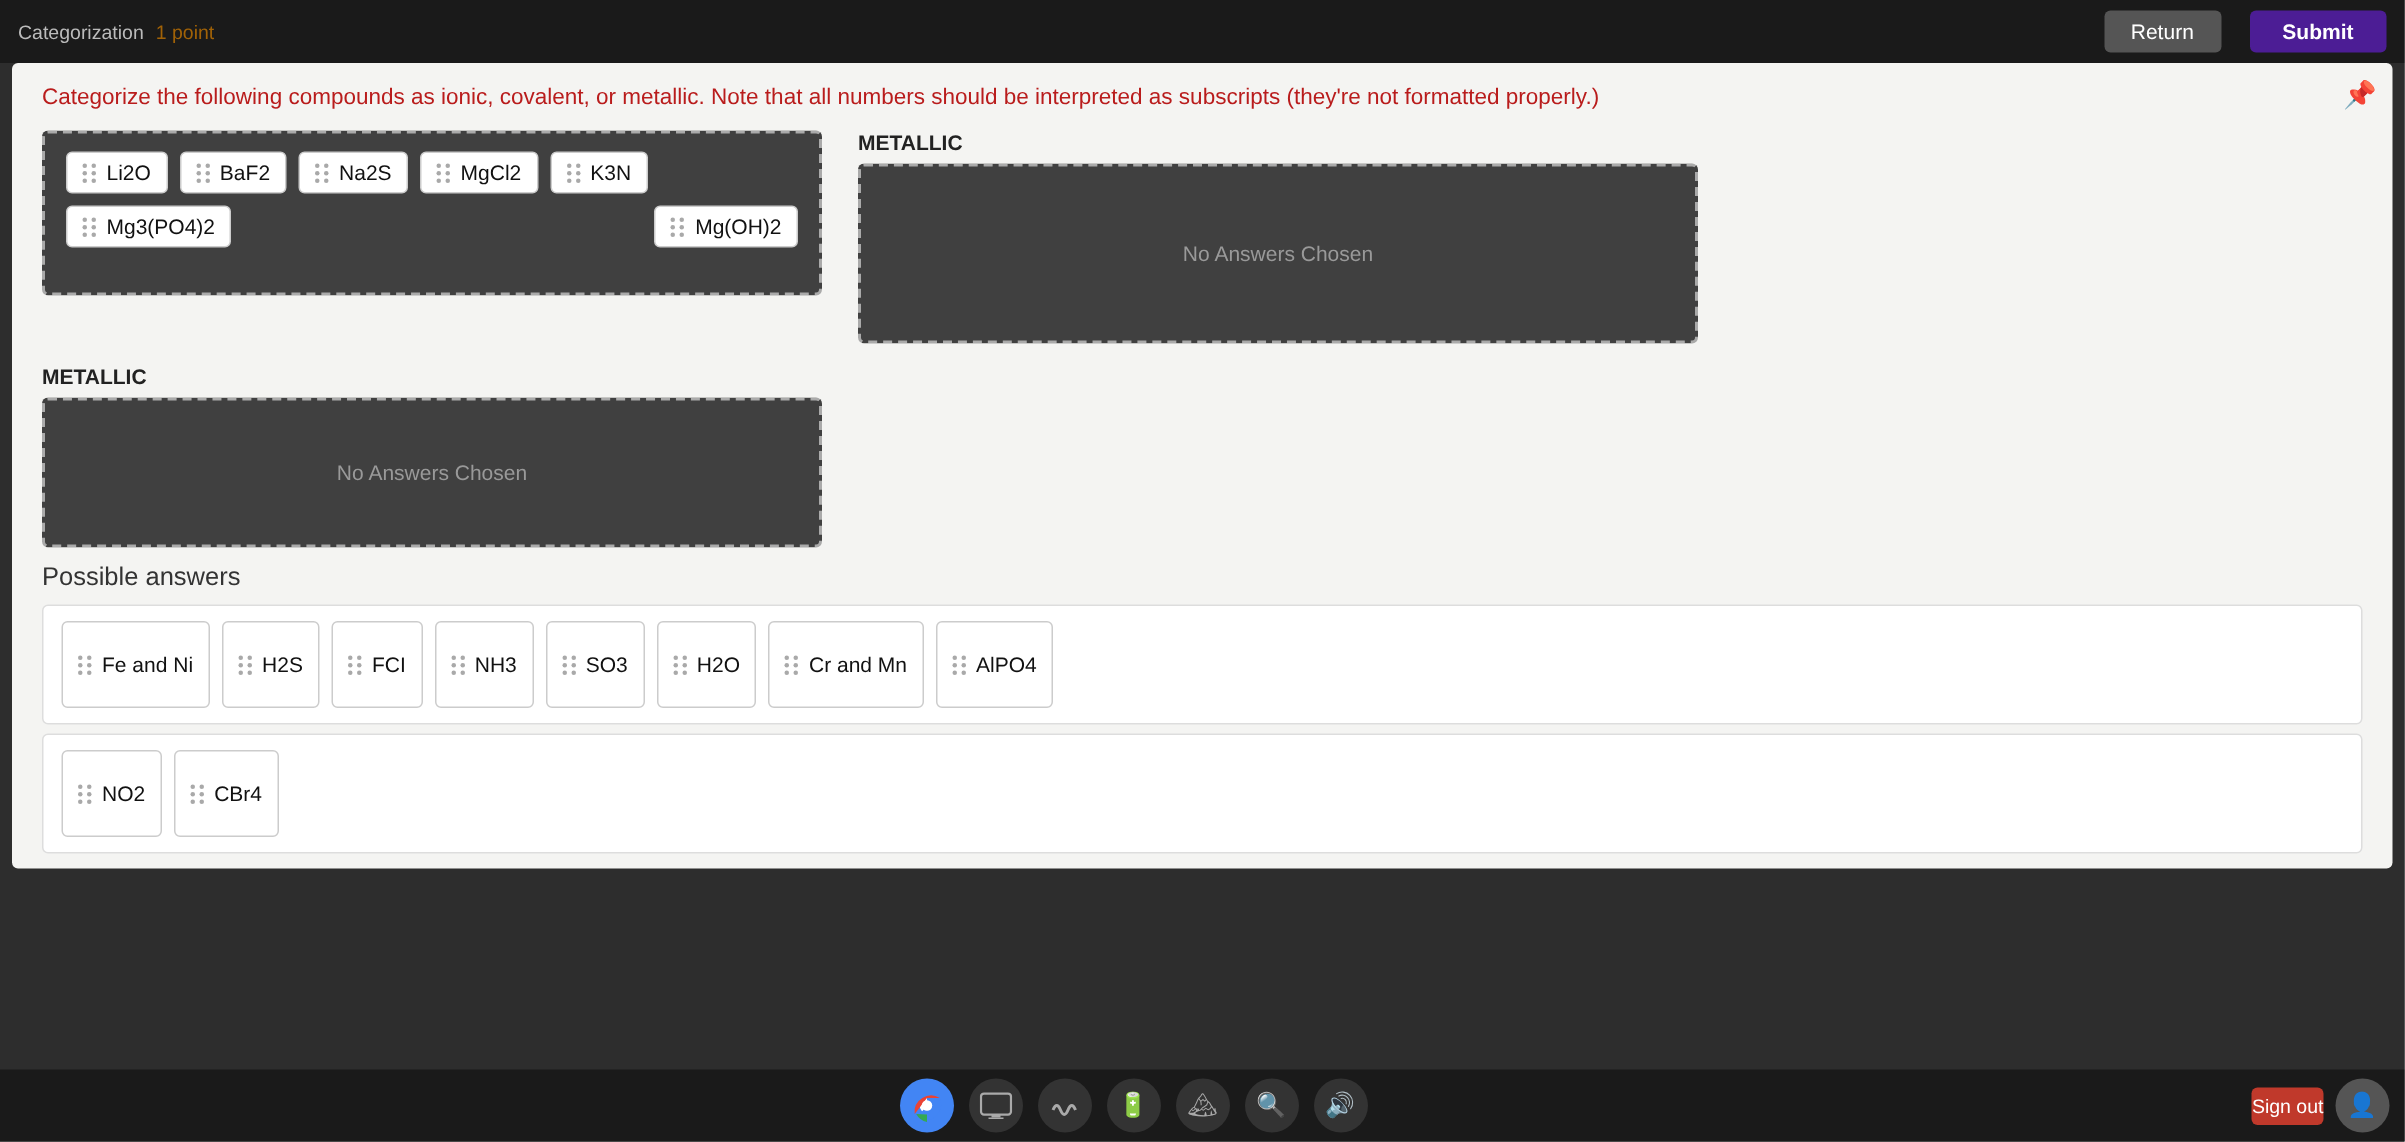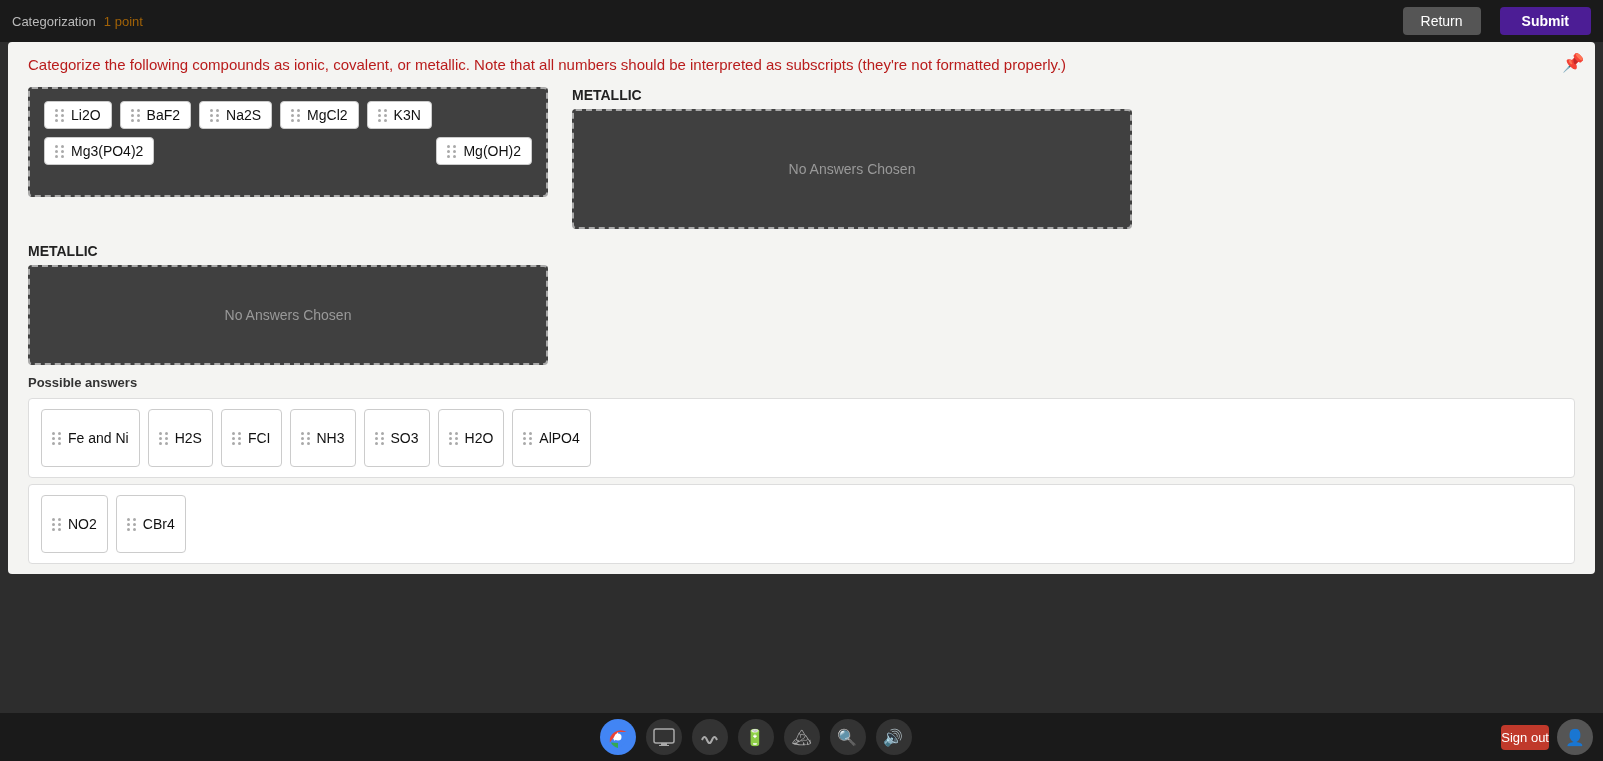--- a/index.html
+++ b/index.html
@@ -108,22 +108,22 @@
       width: 3px;
       height: 3px;
       background: #555;
       border-radius: 50%;
       display: block;
     }
     .possible-answers-section {
       margin-top: 10px;
     }
     .possible-label {
-      font-size: 13px;
-      font-weight: bold;
+      font-size: 17px;
+      font-weight: normal;
       color: #333;
       margin-bottom: 8px;
     }
     .possible-items {
       display: flex;
       flex-wrap: wrap;
       gap: 8px;
       background: #fff;
       border: 1px solid #ddd;
       border-radius: 4px;
@@ -412,20 +412,31 @@
               <span></span>
               <span></span>
               <span></span>
               <span></span>
               <span></span>
               <span></span>
             </span>
           <span>H2O</span>
         </div>
 
+        <div class="drag-item">
+          <span class="drag-icon">
+              <span></span>
+              <span></span>
+              <span></span>
+              <span></span>
+              <span></span>
+              <span></span>
+            </span>
+          <span>Cr and Mn</span>
+        </div>
 
         <div class="drag-item">
           <span class="drag-icon">
               <span></span>
               <span></span>
               <span></span>
               <span></span>
               <span></span>
               <span></span>
             </span>

